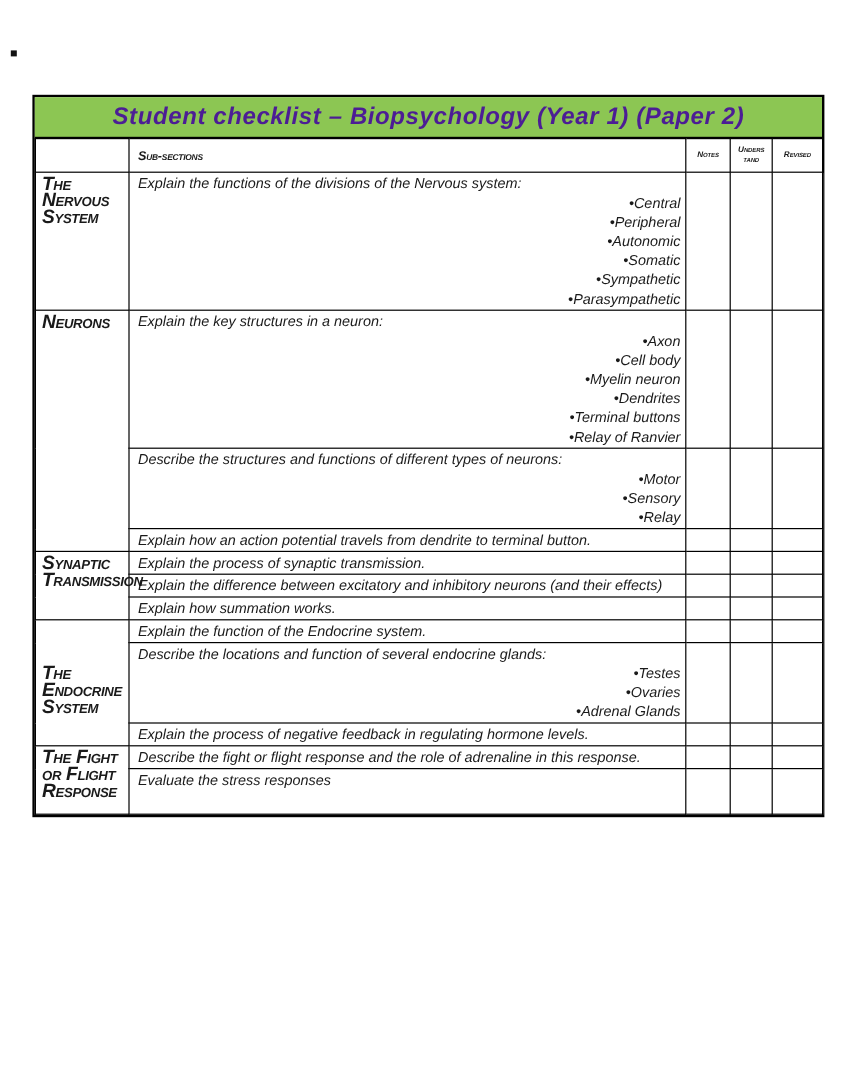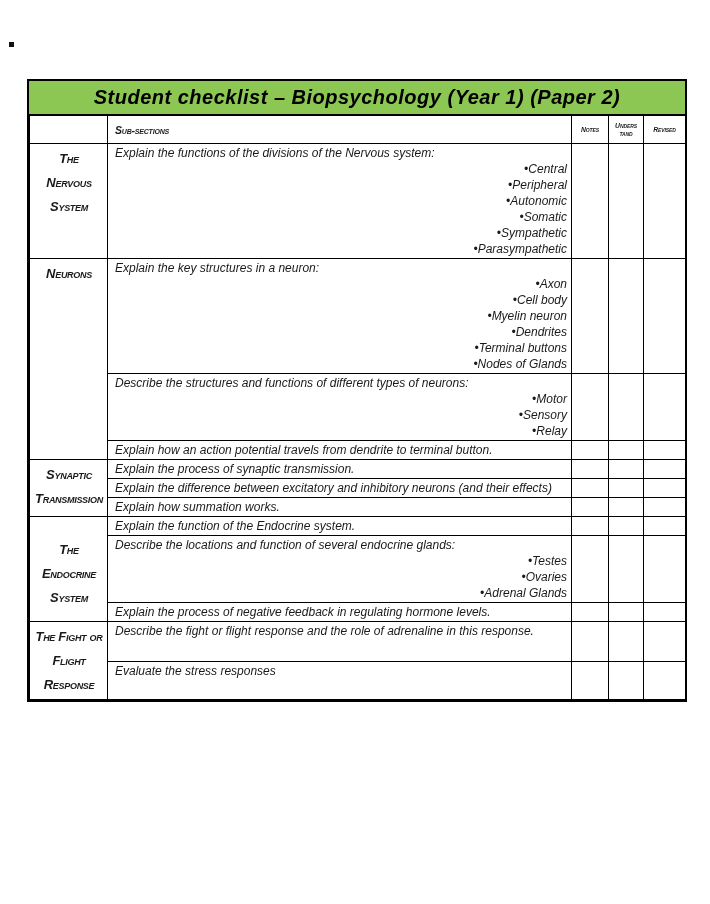--- a/index.html
+++ b/index.html
@@ -34,44 +34,44 @@
   th.sub{
     text-align:left;padding:2px 4px 2px 7px;
     font-variant:small-caps;font-size:10.5px;letter-spacing:-0.2px;
   }
   th.small{
     text-align:center;padding:1px;
     font-variant:small-caps;font-size:6.8px;line-height:8px;letter-spacing:-0.1px;
   }
   td.label{
     padding:3px 4px 2px 5px;
-    font-weight:bold;font-variant:small-caps;font-size:13px;
-    line-height:24px;letter-spacing:-0.3px;text-align:center;
-  }
-  td.label.offset{padding-top:21px;}
+    font-weight:bold;font-variant:small-caps;font-size:16px;
+    line-height:14px;letter-spacing:-0.3px;
+  }
+  td.label.offset{padding-top:38px;}
   td.task{padding:1px 4px 1px 7px;font-size:12px;}
   .q{line-height:16px;}
   ul.bullets{
     margin:0;padding:0 0 0 20px;list-style:none;text-align:right;
   }
   ul.bullets li{line-height:16px;font-size:12px;}
   ul.bullets li::before{
     content:"\2022";display:inline-block;width:14px;font-size:12px;
   }
   tr.tall td{height:38px;}
   td.tick{background:#fff;}
 </style>
 </head>
 <body style="background: rgb(255, 255, 255);">
 
 <div class="stray"></div>
 
 <div class="sheet">
   <div class="banner" style="background: rgb(140, 198, 83);">
-    <span style="color: #000000;">Student checklist – Biopsychology (Year 1) (Paper 2)</span>
+    <span style="color: #4c1d95;">Student checklist – Biopsychology (Year 1) (Paper 2)</span>
   </div>
 
   <table>
     <colgroup>
       <col class="c-label">
         <col class="c-task">
         <col class="c-notes">
         <col class="c-und">
         <col class="c-rev">
     </colgroup>
@@ -106,21 +106,21 @@
     <tr>
       <td class="label" rowspan="3">Neurons</td>
       <td class="task">
         <div class="q">Explain the key structures in a neuron:</div>
         <ul class="bullets">
           <li>Axon</li>
           <li>Cell body</li>
           <li>Myelin neuron</li>
           <li>Dendrites</li>
           <li>Terminal buttons</li>
-          <li>Nodes of Glands</li>
+          <li>Relay of Ranvier</li>
         </ul>
       </td>
       <td class="tick"></td>
       <td class="tick"></td>
       <td class="tick"></td>
     </tr>
     <tr>
       <td class="task">
         <div class="q">Describe the structures and functions of different types of neurons:</div>
         <ul class="bullets">

